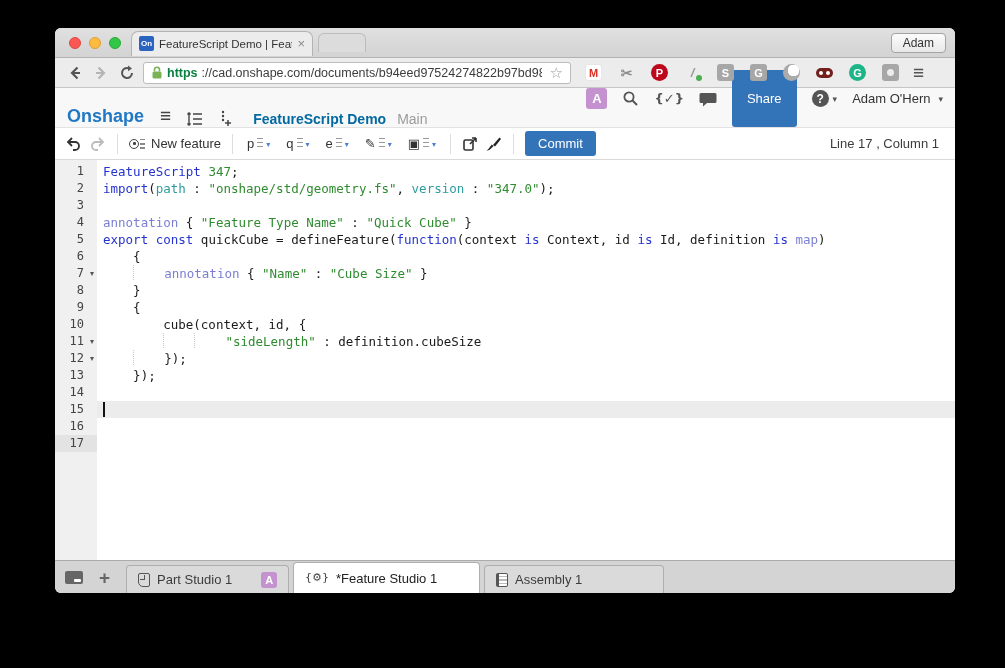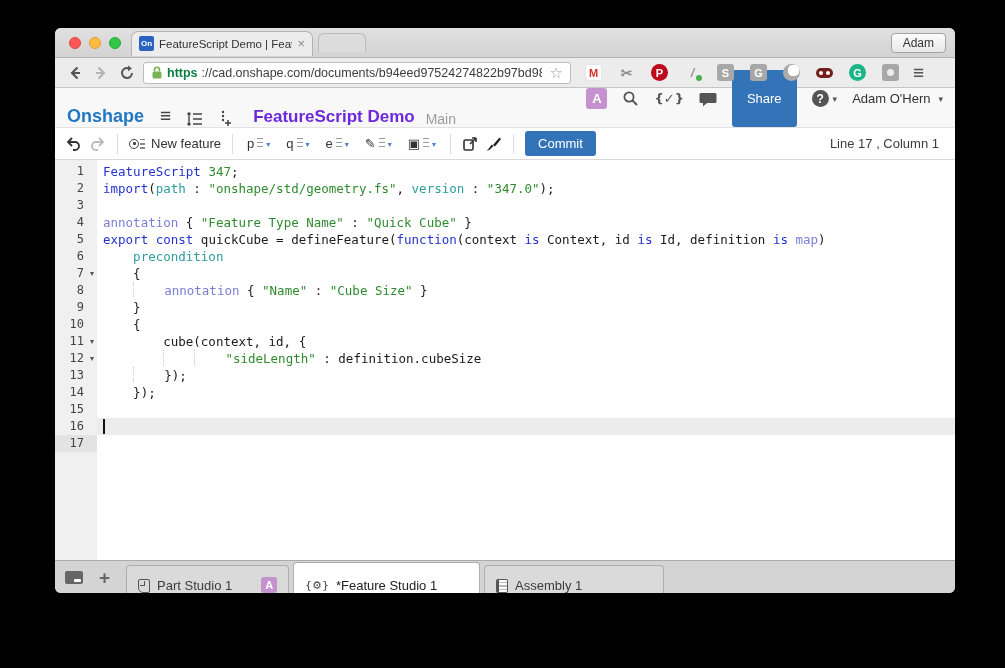--- a/index.html
+++ b/index.html
@@ -59,21 +59,21 @@
   .ext-camera { background:#a7a7a7; }
   .ext-camera::after { content:""; width:7px; height:7px; border-radius:50%; background:#ececec; display:block; margin:auto; }
   .menu-icon { font-size:19px; color:#555; margin-left:14px; font-weight:bold; }
 
   
   .os-header { height:40px; background:#f8f8f8; border-bottom:1px solid #e2e2e2;
                display:flex; align-items:flex-end; padding:0 12px; flex:0 0 40px; }
   .logo { color:#2178c4; font-weight:bold; font-size:18px; }
   .hdr-menu { font-size:19px; color:#444; margin-left:16px; font-weight:bold; }
   .hdr-svg { margin-left:15px; display:flex; align-items:center; }
-  .doc-title { font-weight:bold; font-size:17px; color:#6d28d9; margin-left:20px; }
+  .doc-title { font-weight:bold; font-size:14px; color:#0369a1; margin-left:20px; }
   .workspace { color:#9b9b9b; font-size:14px; margin-left:11px; }
   .hdr-right { margin-left:auto; display:flex; align-items:center; gap:15px; }
   .avatar { width:21px; height:21px; background:#c492cf; color:#fff; border-radius:3px; font-weight:bold;
             font-size:13px; display:flex; align-items:center; justify-content:center; }
   .braces-check { font-size:13px; font-weight:bold; color:#555; font-family:"DejaVu Sans",sans-serif; }
   .share-btn { background:#33积74b9; }
   .share-btn { background:#3374b9; color:#fff; font-size:13px; padding:21px 15px; border-radius:3px; border:none; }
   .helpwrap { display:flex; align-items:center; gap:4px; }
   .help-circle { width:17px; height:17px; border-radius:50%; background:#555; color:#fff; font-size:12px;
                  font-weight:bold; display:flex; align-items:center; justify-content:center; }
@@ -120,21 +120,21 @@
   .cursor { display:inline-block; width:2px; height:15px; background:#111; vertical-align:top; margin-top:1px; }
 
   
   .bottombar { height:33px; background:#d4d4d4; border-top:1px solid #ababab;
                display:flex; align-items:flex-end; padding-left:10px; flex:0 0 33px; }
   .bb-icons { display:flex; align-items:center; gap:16px; align-self:center; margin-right:16px; }
   .bb-monitor { width:18px; height:13px; background:#666; border-radius:2px; position:relative; }
   .bb-monitor::after { content:""; position:absolute; right:2px; bottom:2px; width:7px; height:3px;
                        background:#fff; box-shadow:0 0 0 0; border-radius:1px; }
   .bb-plus { font-size:19px; color:#666; font-weight:bold; line-height:19px; }
-  .doctab { height:28px; display:flex; align-items:flex-end; gap:7px; padding:0 11px; font-size:13px;
+  .doctab { height:28px; display:flex; align-items:center; gap:7px; padding:0 11px; font-size:13px;
             color:#3c3c3c; background:#dadada; border:1px solid #aeaeae; border-bottom:none;
             border-radius:4px 4px 0 0; margin-right:4px; }
   .doctab.active { background:#fff; height:31px; color:#222; }
   .tab-part { width:163px; }
   .tab-fs { width:187px; }
   .tab-asm { width:180px; }
   .dt-icon { width:12px; height:14px; border:1.4px solid #555; border-radius:2px; position:relative; flex:0 0 12px; }
   .dt-part { border-radius:2px 2px 2px 5px; }
   .dt-part::after { content:""; position:absolute; left:1px; top:1px; width:4px; height:4px;
                     border-right:1.4px solid #555; border-bottom:1.4px solid #555; }
@@ -343,21 +343,20 @@
           <div class="gl">15</div>
           <div class="gl">16</div>
           <div class="gl active">17</div>
         </div>
       <div class="code" id="code">
           <div class="cl"><span class="tk-k">FeatureScript</span><span class="tk-p"> </span><span class="tk-n">347</span><span class="tk-p">;</span></div>
           <div class="cl"><span class="tk-k">import</span><span class="tk-p">(</span><span class="tk-t">path</span><span class="tk-p"> : </span><span class="tk-s">"onshape/std/geometry.fs"</span><span class="tk-p">, </span><span class="tk-t">version</span><span class="tk-p"> : </span><span class="tk-s">"347.0"</span><span class="tk-p">);</span></div>
           <div class="cl"></div>
           <div class="cl"><span class="tk-a">annotation</span><span class="tk-p"> { </span><span class="tk-s">"Feature Type Name"</span><span class="tk-p"> : </span><span class="tk-s">"Quick Cube"</span><span class="tk-p"> }</span></div>
           <div class="cl"><span class="tk-k">export</span><span class="tk-p"> </span><span class="tk-k">const</span><span class="tk-p"> quickCube = defineFeature(</span><span class="tk-k">function</span><span class="tk-p">(context </span><span class="tk-k">is</span><span class="tk-p"> Context, id </span><span class="tk-k">is</span><span class="tk-p"> Id, definition </span><span class="tk-k">is</span><span class="tk-p"> </span><span class="tk-a">map</span><span class="tk-p">)</span></div>
-          <div class="cl"><span class="tk-p">    </span><span class="tk-t">precondition</span></div>
           <div class="cl"><span class="tk-p">    {</span></div>
           <div class="cl"><span class="tk-p">    </span><span class="tk-g"></span><span class="tk-p">    </span><span class="tk-a">annotation</span><span class="tk-p"> { </span><span class="tk-s">"Name"</span><span class="tk-p"> : </span><span class="tk-s">"Cube Size"</span><span class="tk-p"> }</span></div>
           <div class="cl"><span class="tk-p">    }</span></div>
           <div class="cl"><span class="tk-p">    {</span></div>
           <div class="cl"><span class="tk-p">        cube(context, id, {</span></div>
           <div class="cl"><span class="tk-p">        </span><span class="tk-g"></span><span class="tk-p">    </span><span class="tk-g"></span><span class="tk-p">    </span><span class="tk-s">"sideLength"</span><span class="tk-p"> : definition.cubeSize</span></div>
           <div class="cl"><span class="tk-p">    </span><span class="tk-g"></span><span class="tk-p">    });</span></div>
           <div class="cl"><span class="tk-p">    });</span></div>
           <div class="cl"></div>
           <div class="cl active"><span class="cursor"></span></div>

